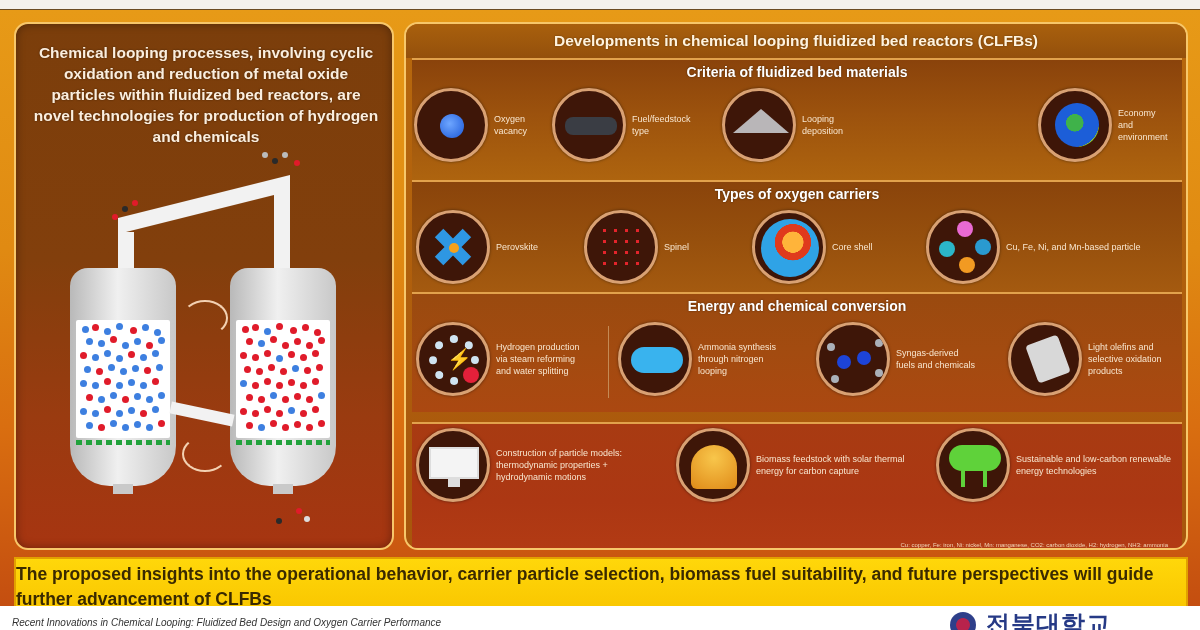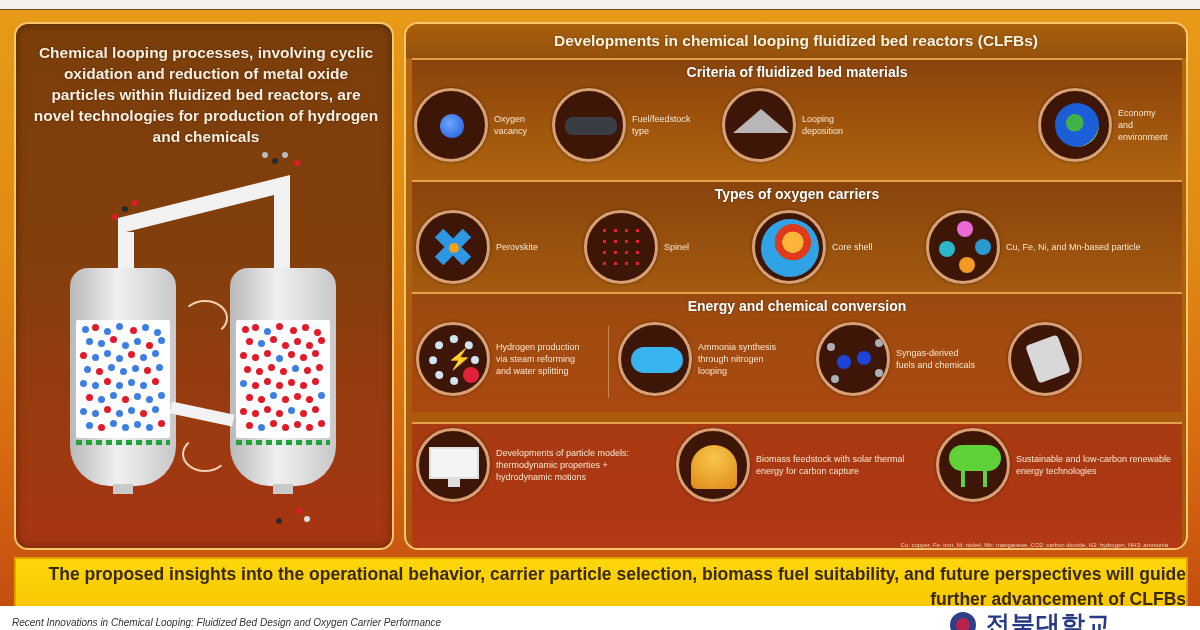--- a/index.html
+++ b/index.html
@@ -46,21 +46,21 @@
     position: relative; overflow: hidden; flex-shrink: 0; }
   .item-label { margin-left: 6px; color: #f8e6cf; font-size: 9px; line-height: 12px; }
 
   .divider-v { position: absolute; left: 196px; top: 8px; width: 1px; height: 72px; background: #c48a55; }
 
   .legend-note { position: absolute; right: 14px; bottom: 6px; color: #f3d9bd; font-size: 6px; }
 
   
   .banner { position: absolute; left: 14px; top: 547px; width: 1174px; height: 56px;
     background: linear-gradient(180deg, #ffd70a, #f9c600); border: 2px solid #e2a000;
-    text-align: right; color: #3a2a00; font-weight: bold; font-size: 17.5px; line-height: 25px;
+    text-align: left; color: #3a2a00; font-weight: bold; font-size: 17.5px; line-height: 25px;
     padding-top: 3px; }
 
   .footer { position: absolute; left: 0; top: 606px; width: 1200px; height: 24px; background: #ffffff; }
   .footer-caption { position: absolute; left: 12px; top: 11px; font-size: 10px; color: #333;
     font-style: italic; }
   .uni-logo { position: absolute; left: 950px; top: 6px; width: 26px; height: 26px; border-radius: 50%;
     background: radial-gradient(circle, #b8234c 35%, #2e3f8a 40%, #2e3f8a 100%); }
   .uni-name { position: absolute; left: 986px; top: 2px; font-size: 24px; font-weight: bold; color: #263a86;
     letter-spacing: 1px; }
 
@@ -333,32 +333,33 @@
             <div style="position:absolute;left:56px;top:14px;width:8px;height:8px;border-radius:50%;background:#aab0b8;"></div>
             <div style="position:absolute;left:12px;top:50px;width:8px;height:8px;border-radius:50%;background:#aab0b8;"></div>
             <div style="position:absolute;left:56px;top:44px;width:8px;height:8px;border-radius:50%;background:#aab0b8;"></div>
           </div>
           <div class="item-label" style="width:80px">Syngas-derived fuels and chemicals</div>
         </div>
         <div class="item" style="left:596px;">
           <div class="circle">
             <div style="position:absolute;left:20px;top:14px;width:34px;height:40px;border-radius:4px;background:#d8d8d8;transform:rotate(-20deg);"></div>
           </div>
+          <div class="item-label" style="width:96px">Light olefins and selective oxidation products</div>
         </div>
       </div>
     </div>
 
     <div class="section sec4">
       <div class="items">
         <div class="item" style="left:4px;">
           <div class="circle">
             <div style="position:absolute;left:10px;top:16px;width:50px;height:32px;background:#f4f4f4;border:2px solid #dddddd;"></div>
             <div style="position:absolute;left:29px;top:48px;width:12px;height:8px;background:#dddddd;"></div>
           </div>
-          <div class="item-label" style="width:170px">Developments of particle models: thermodynamic properties + hydrodynamic motions</div>
+          <div class="item-label" style="width:170px">Construction of particle models: thermodynamic properties + hydrodynamic motions</div>
         </div>
         <div class="item" style="left:264px;">
           <div class="circle">
             <div style="position:absolute;left:12px;top:14px;width:46px;height:44px;border-radius:50% 50% 6px 6px;background:radial-gradient(circle at 50% 30%,#f8c64b,#e08a18);"></div>
           </div>
           <div class="item-label" style="width:160px">Biomass feedstock with solar thermal energy for carbon capture</div>
         </div>
         <div class="item" style="left:524px;">
           <div class="circle">
             <div style="position:absolute;left:10px;top:14px;width:52px;height:26px;border-radius:14px;background:#5fd23a;"></div>

